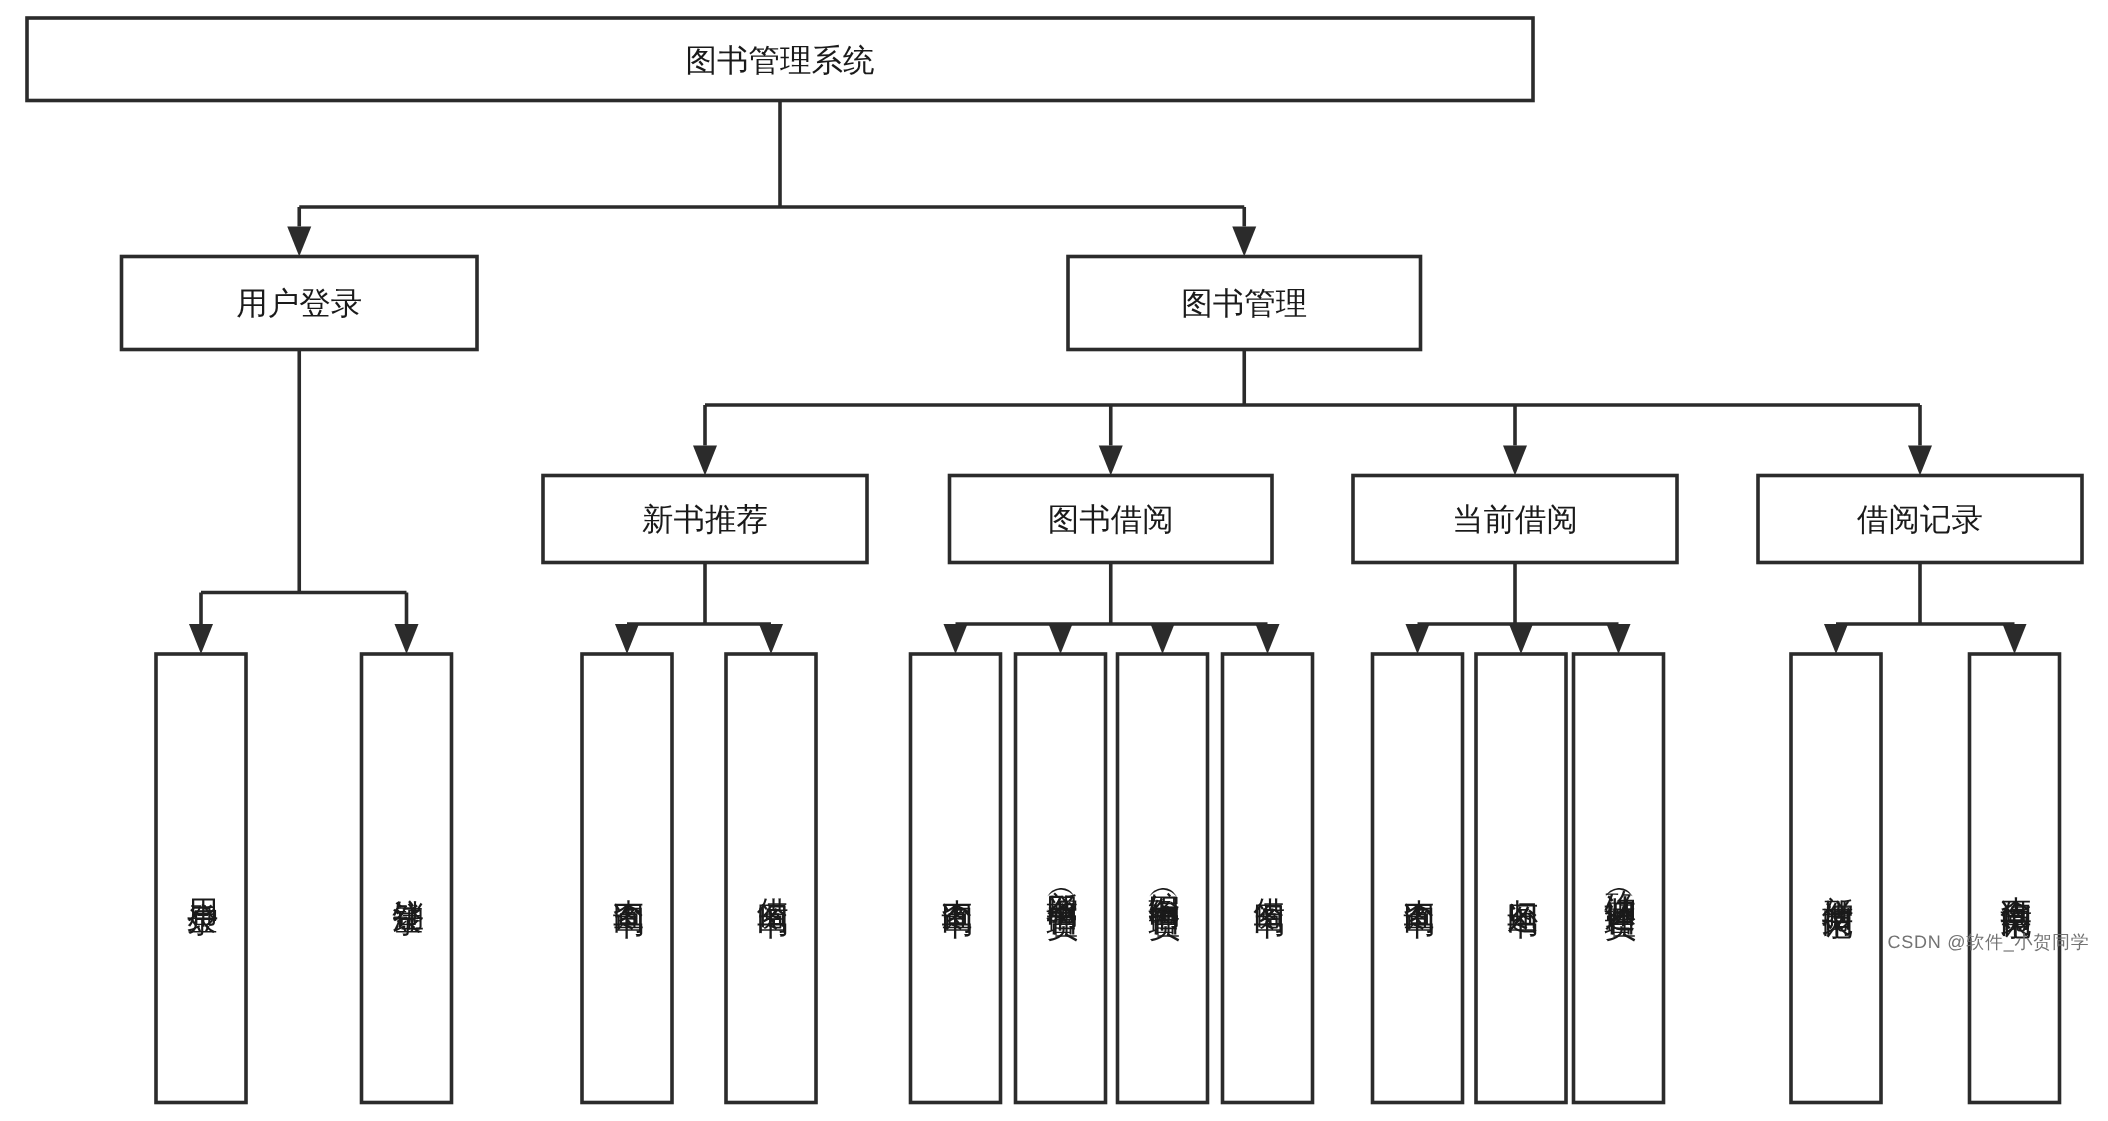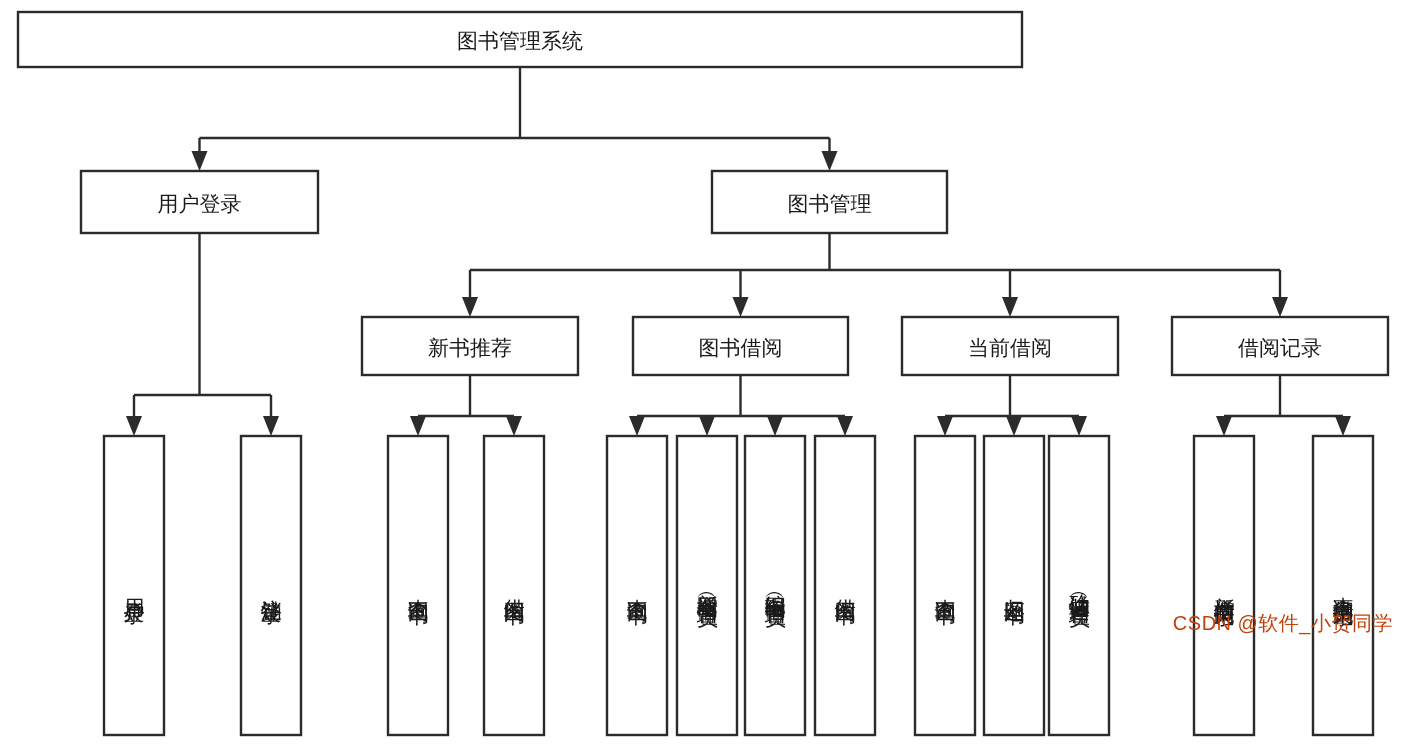--- a/index.html
+++ b/index.html
@@ -71,22 +71,22 @@
     align-items: center;
     justify-content: center;
     white-space: nowrap;
     pointer-events: none;
   }
   .watermark {
     position: absolute;
     right: 12px;
     bottom: 4px;
     font-family: "Liberation Sans", "DejaVu Sans", sans-serif;
-    font-size: 20px;
-    color: #c2410c;
+    font-size: 12px;
+    color: #737373;
     letter-spacing: 0.5px;
     white-space: nowrap;
   }
 </style>
 </head>
 <body>
 
 <div id="diagram-root">
 
   <svg class="flow" viewBox="0 0 1405 747">

